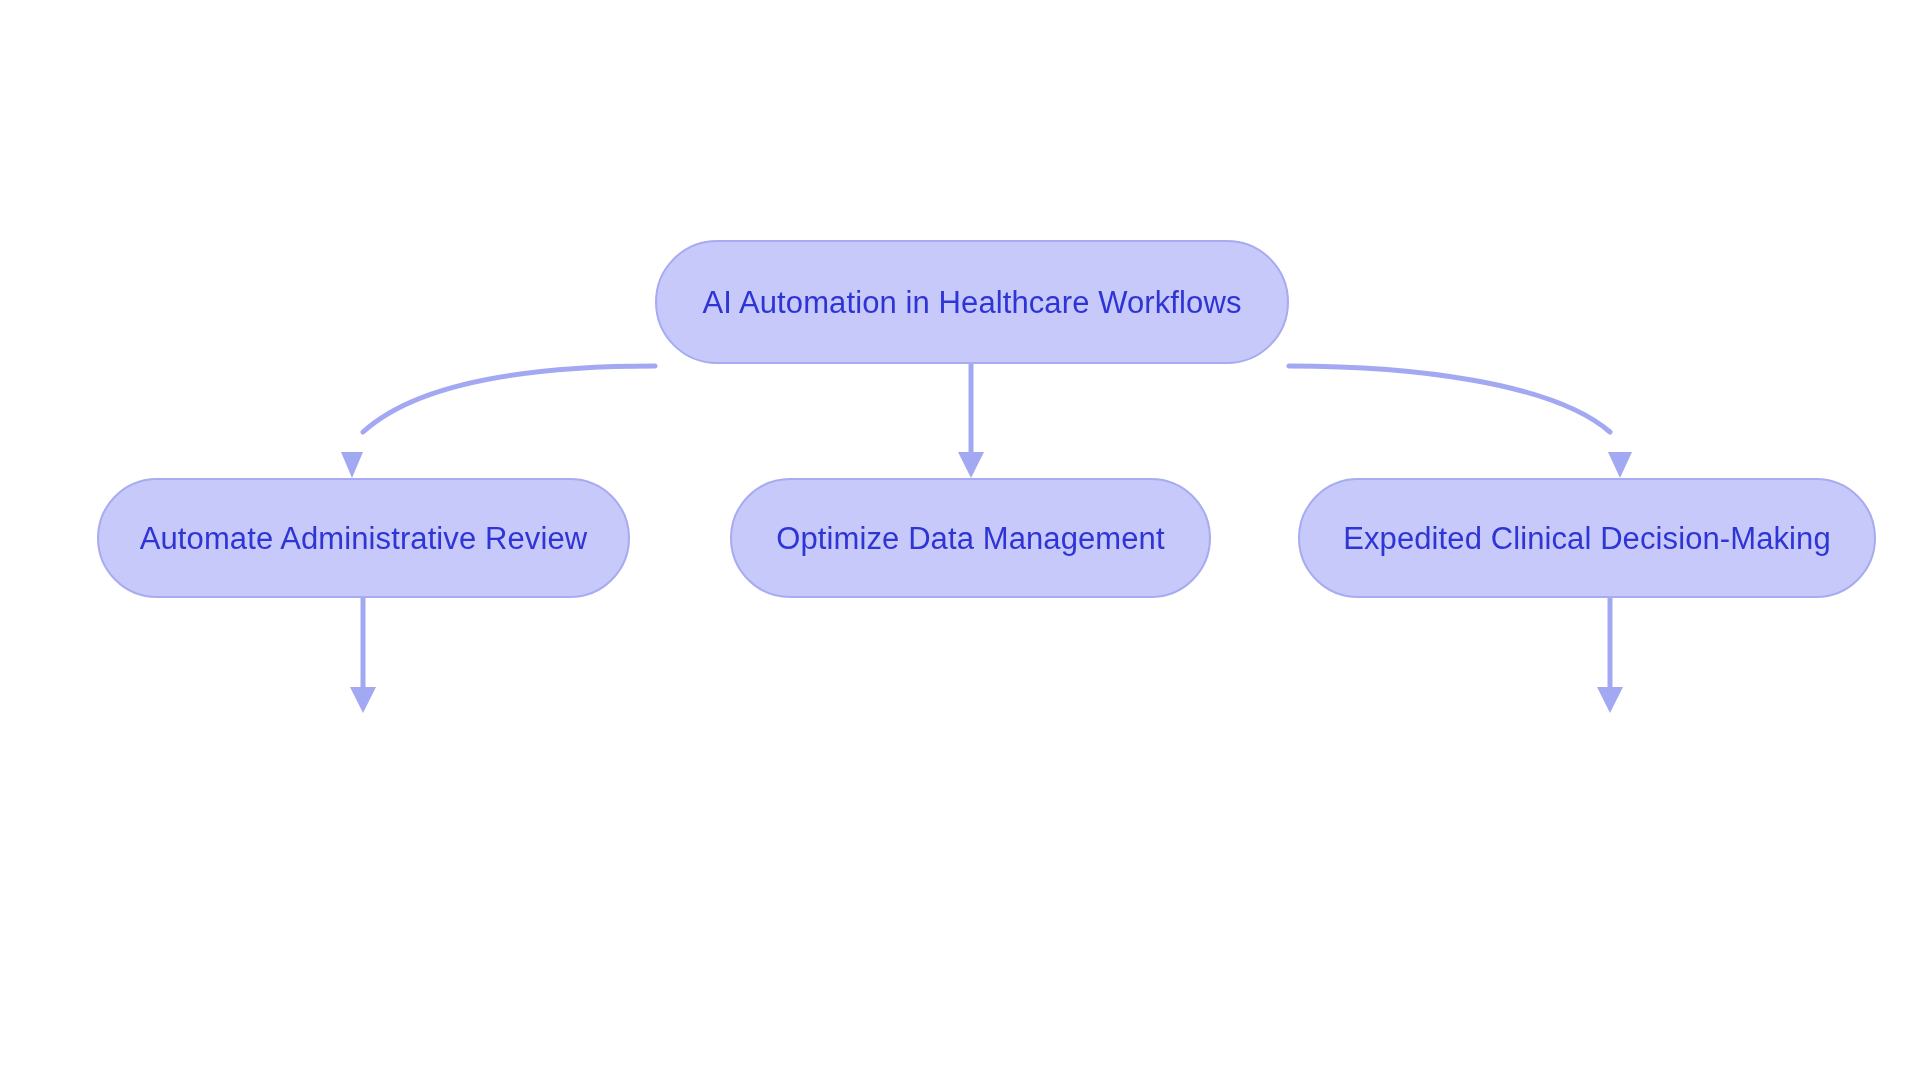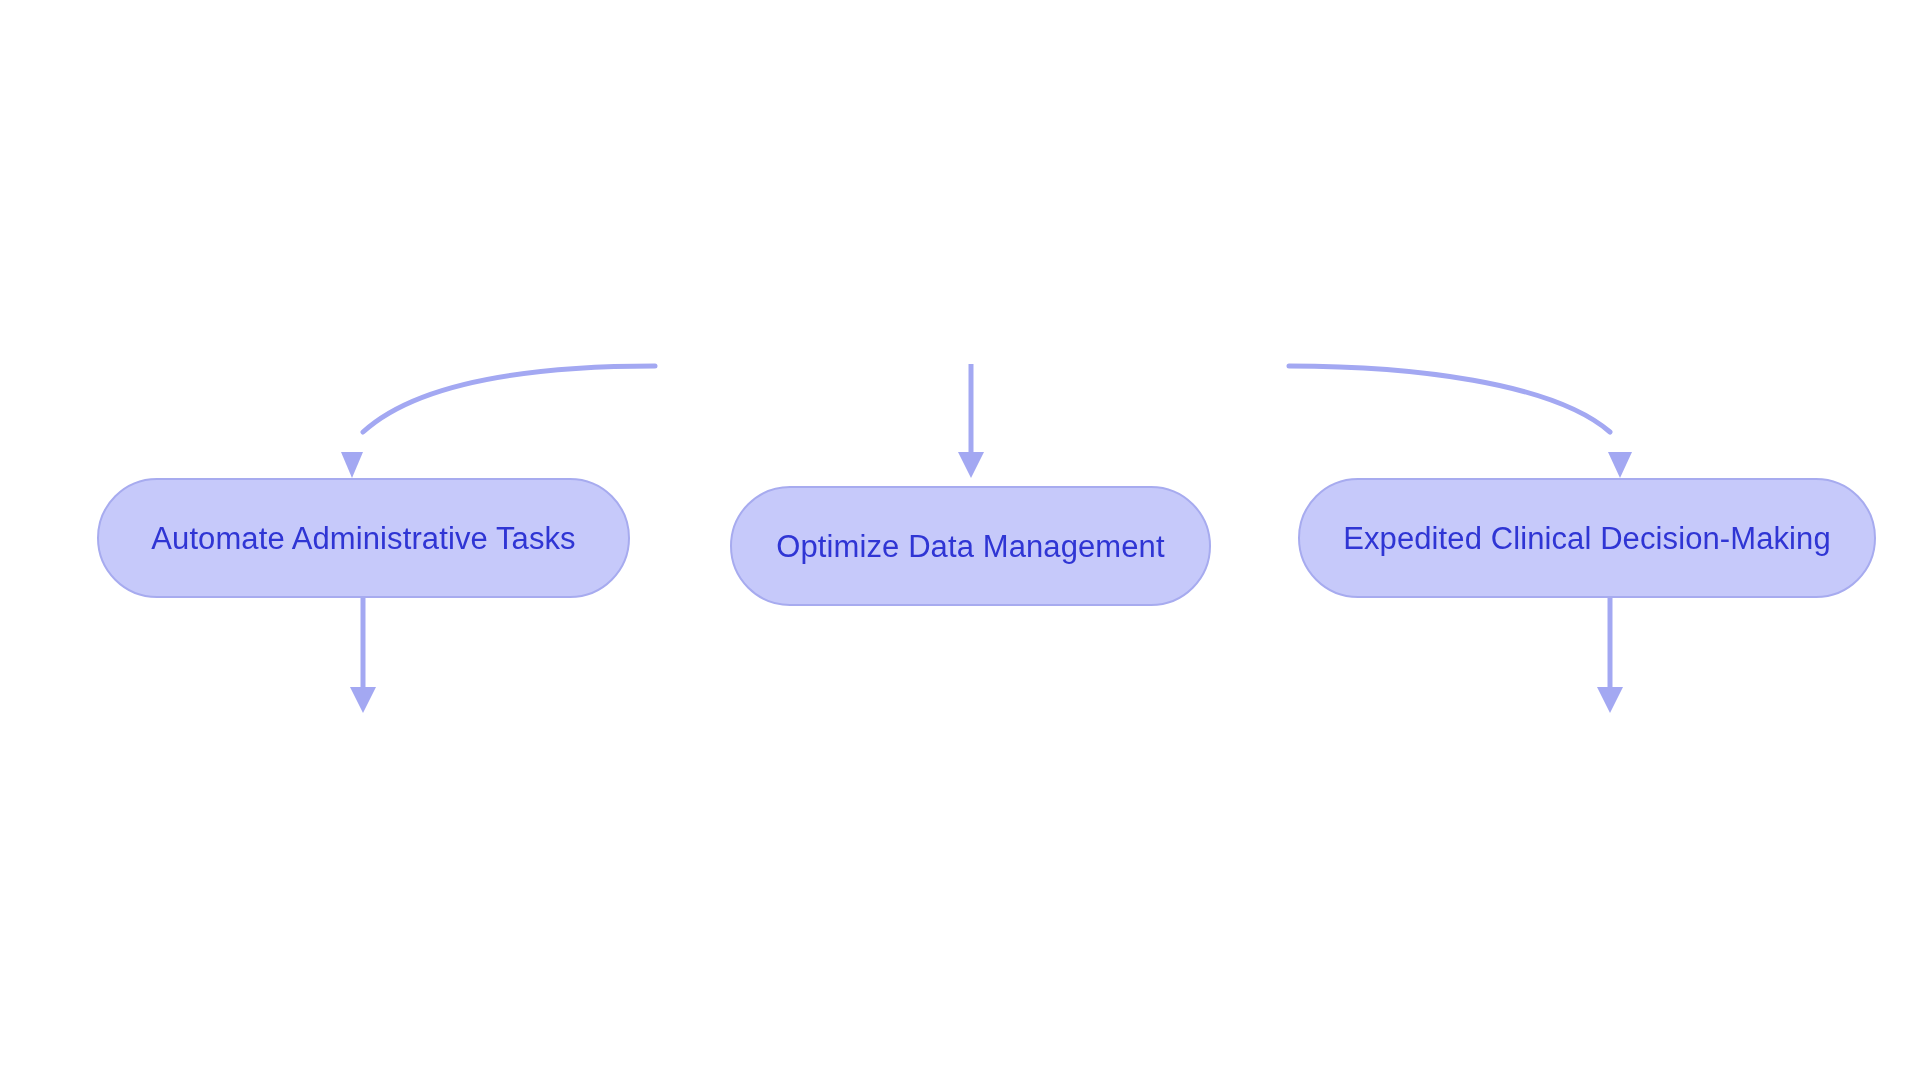--- a/index.html
+++ b/index.html
@@ -73,26 +73,29 @@
       <path d="M 363,598 L 363,687" fill="none" stroke="#a3a8f2" stroke-width="5" stroke-linecap="butt"></path>
       <polygon points="363,713 350,687 376,687" fill="#a3a8f2"></polygon>
     </g>
 
     <g>
       <path d="M 1610,598 L 1610,687" fill="none" stroke="#a3a8f2" stroke-width="5" stroke-linecap="butt"></path>
       <polygon points="1610,713 1597,687 1623,687" fill="#a3a8f2"></polygon>
     </g>
   </svg>
 
+  <div class="node" style="left:655px; top:240px; width:634px; height:124px;">
+    <span class="node-label">AI Automation in Healthcare Workflows</span>
+  </div>
 
   <div class="node" style="left:97px; top:478px; width:533px; height:120px;">
-    <span class="node-label">Automate Administrative Tasks</span>
+    <span class="node-label">Automate Administrative Review</span>
   </div>
 
-  <div class="node" style="left:730px; top:478px; width:481px; height:120px;margin-top:8px;">
+  <div class="node" style="left:730px; top:478px; width:481px; height:120px;">
     <span class="node-label">Optimize Data Management</span>
   </div>
 
   <div class="node" style="left:1298px; top:478px; width:578px; height:120px;">
     <span class="node-label">Expedited Clinical Decision-Making</span>
   </div>
 
 
 
 </div>

